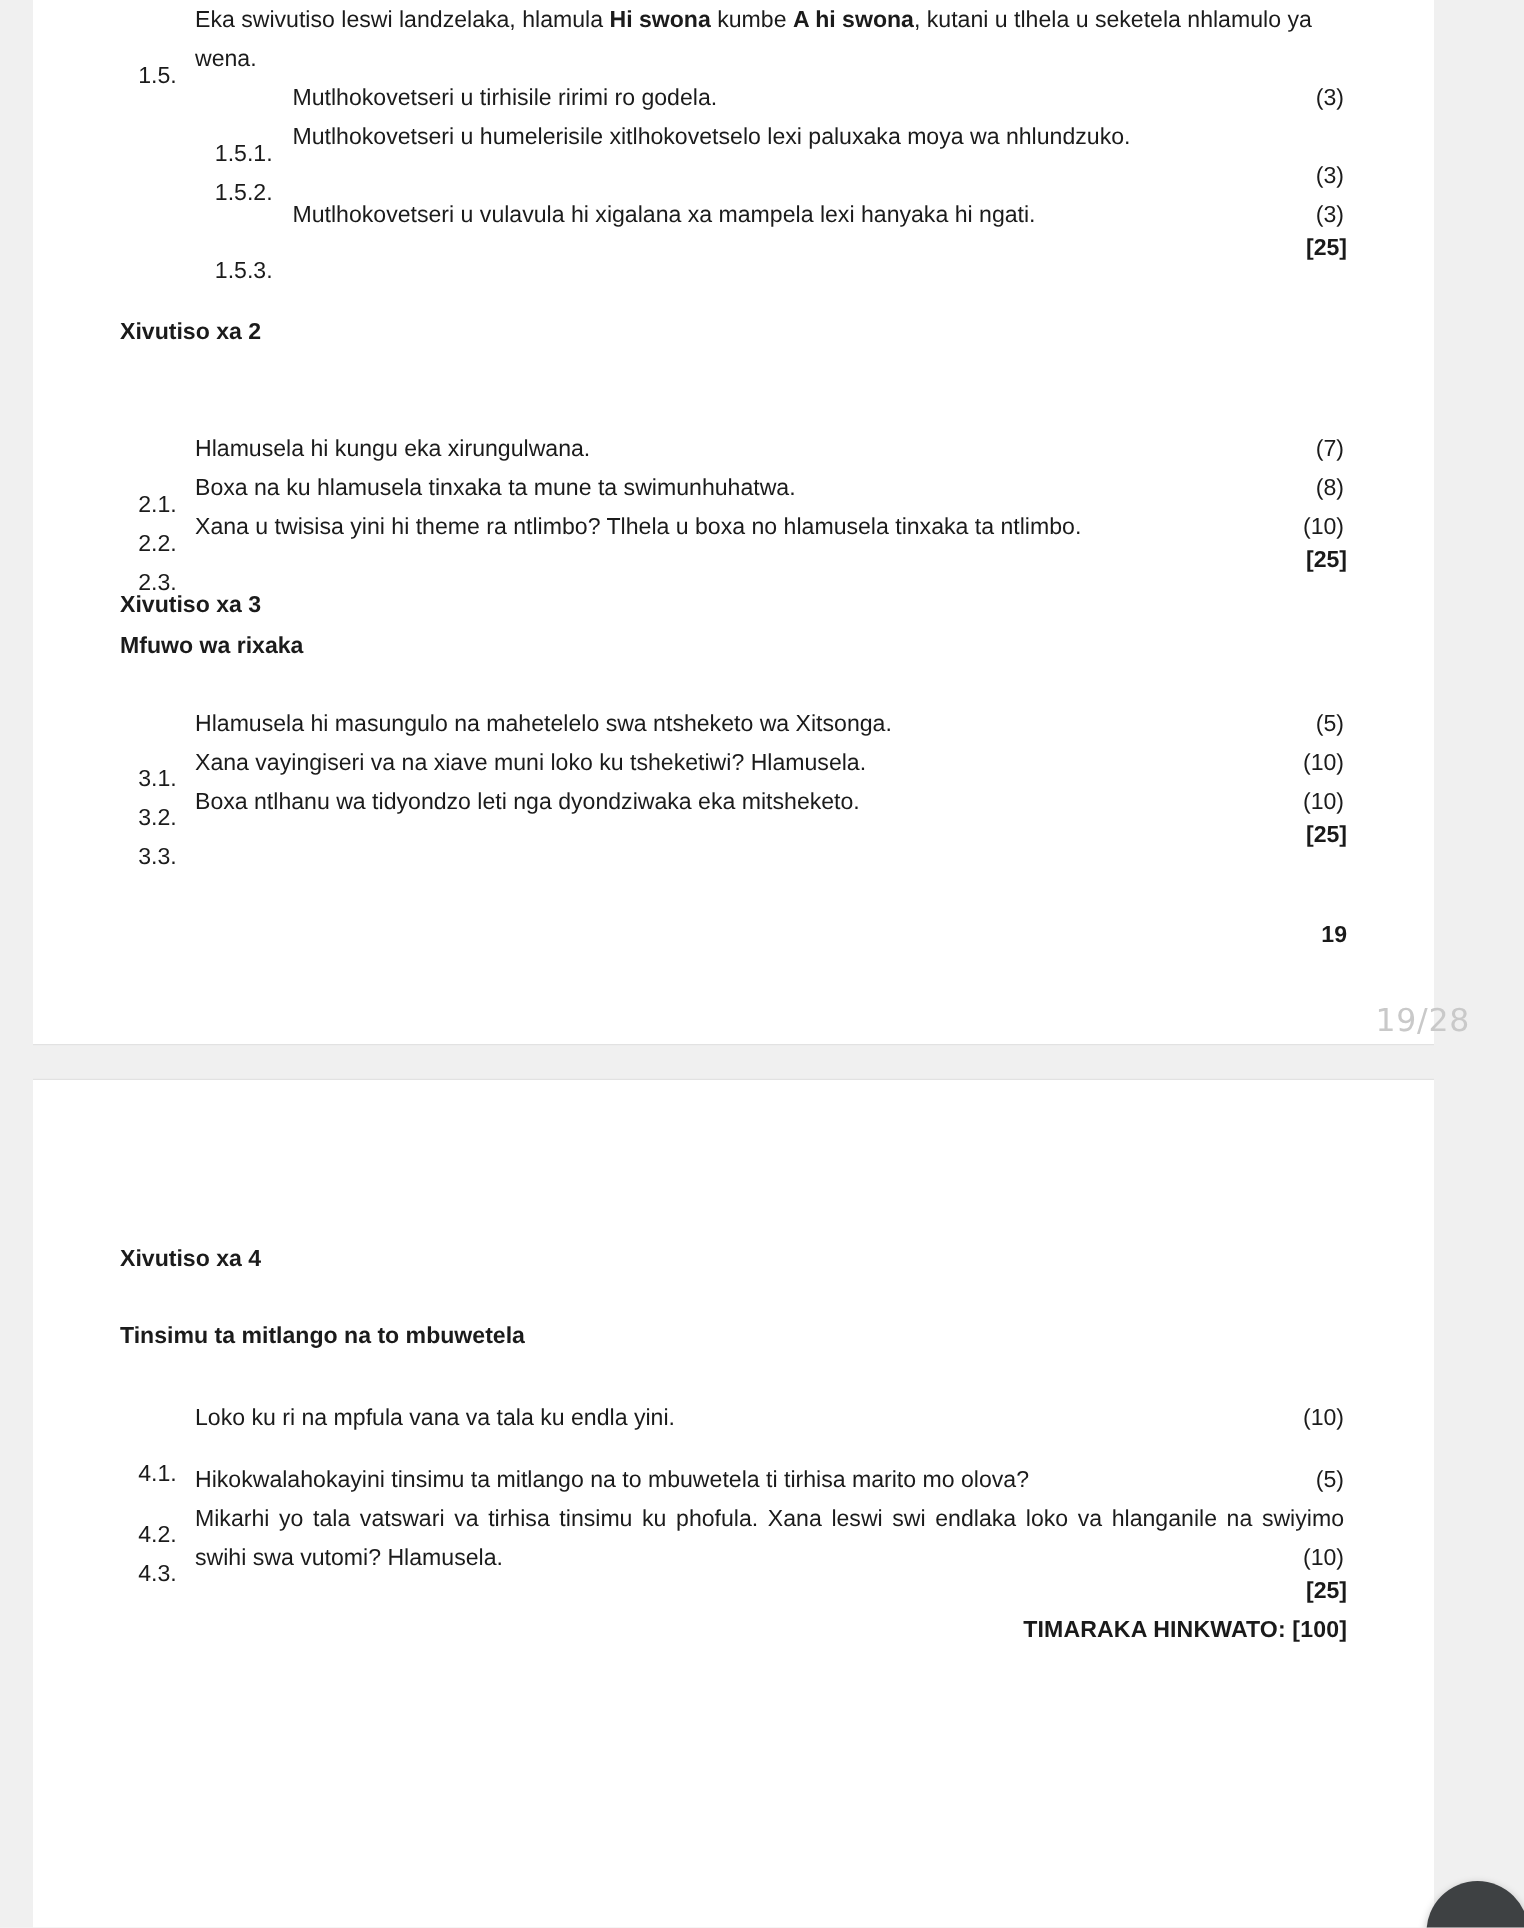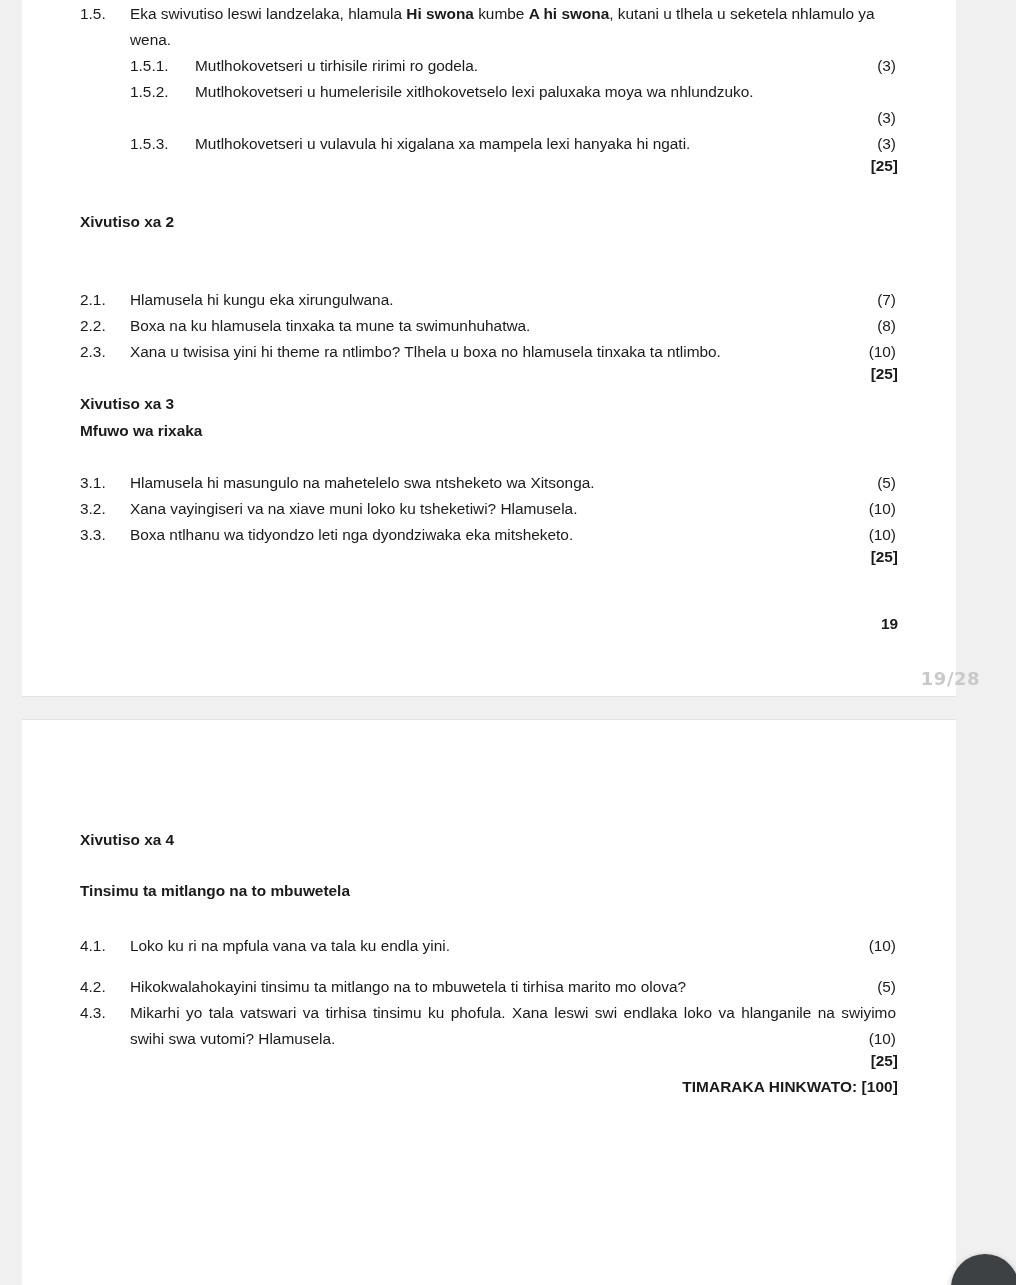--- a/index.html
+++ b/index.html
@@ -52,21 +52,22 @@
   }
 
   .q-row {
     position: relative;
     display: flex;
     align-items: flex-start;
   }
   .q-num {
     flex: 0 0 auto;
     width: 50px;
-    text-align: left;
+    text-align: center;
+    margin-top: 37px;
   }
   .q-num.sub {
     width: 65px;
   }
   .q-body {
     flex: 1 1 auto;
     position: relative;
     padding-right: 0;
   }
   .q-text { display: block; }
@@ -113,23 +114,23 @@
     right: 58px;
     font-weight: bold;
     font-size: 15.4px;
     letter-spacing: 0.1px;
   }
 
   
   .page-indicator {
     position: absolute;
     right: 36px;
-    font-size: 18px;
+    font-size: 21px;
     color: #c9c9c9;
-    font-weight: 700;
+    font-weight: 400;
     letter-spacing: 0.5px;
     font-family: "DejaVu Sans", sans-serif;
   }
 
   
   .fab {
     position: absolute;
     left: 951px;
     top: 1254px;
     width: 68px;

